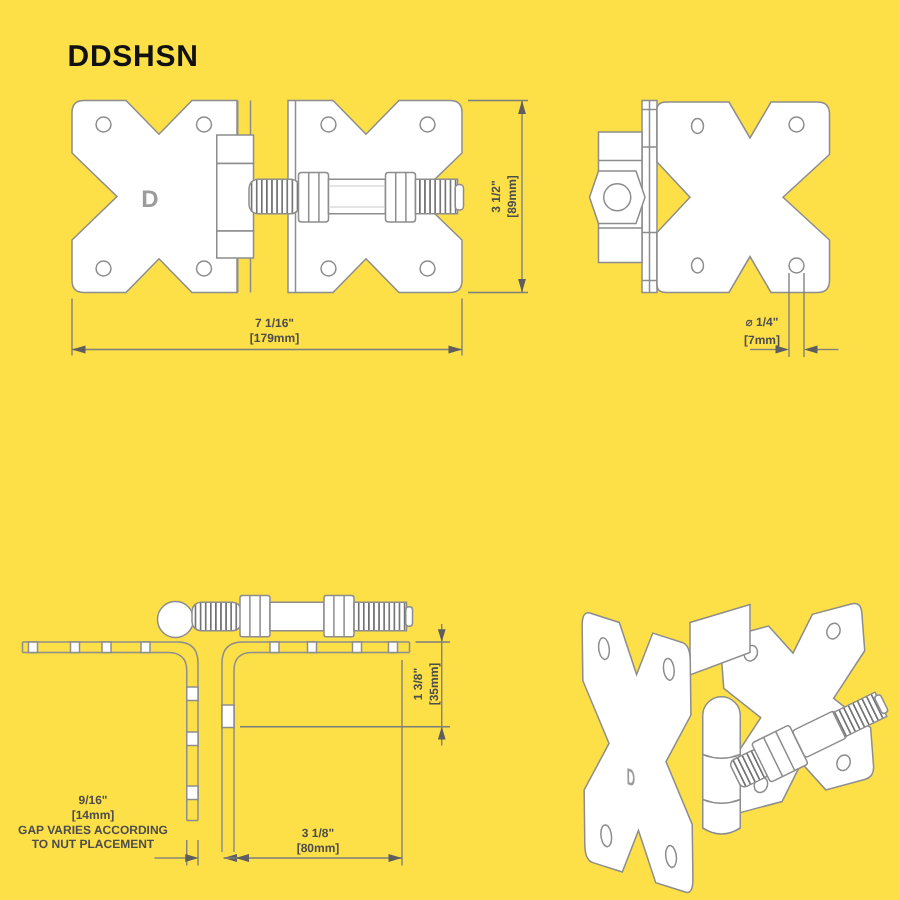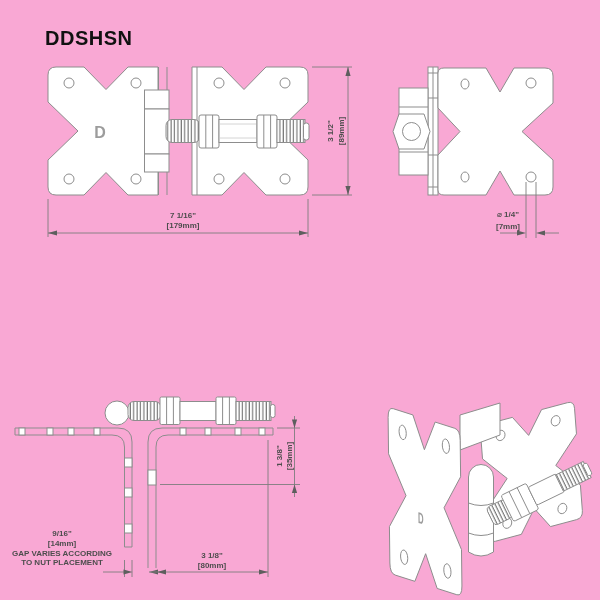--- a/index.html
+++ b/index.html
@@ -1,16 +1,16 @@
 <!DOCTYPE html>
 <html><head>
 <meta charset="utf-8">
 <style>
   html,body{margin:0;padding:0;background:#fff;}
-  #stage{position:relative;width:600px;height:600px;background:#f9a8d4;overflow:hidden;
+  #stage{position:relative;width:600px;height:600px;background:#fde047;overflow:hidden;
          font-family:"Liberation Sans","DejaVu Sans",sans-serif;}
   #ttl{position:absolute;left:45px;top:27px;font-weight:bold;font-size:20px;color:#111;
        letter-spacing:.5px;}
   svg{position:absolute;left:0;top:0;}
   .s  {stroke:#8d8d8d;stroke-width:1;fill:#ffffff;}
   .sn {stroke:#8d8d8d;stroke-width:1;fill:none;}
   .thr{stroke:#8d8d8d;stroke-width:1;fill:url(#thp);}
   .lt {stroke:#c9c9c9;stroke-width:.8;fill:none;}
   .d  {stroke:#7e7e7e;stroke-width:.9;fill:none;}
   .a  {fill:#5e5e5e;stroke:none;}

